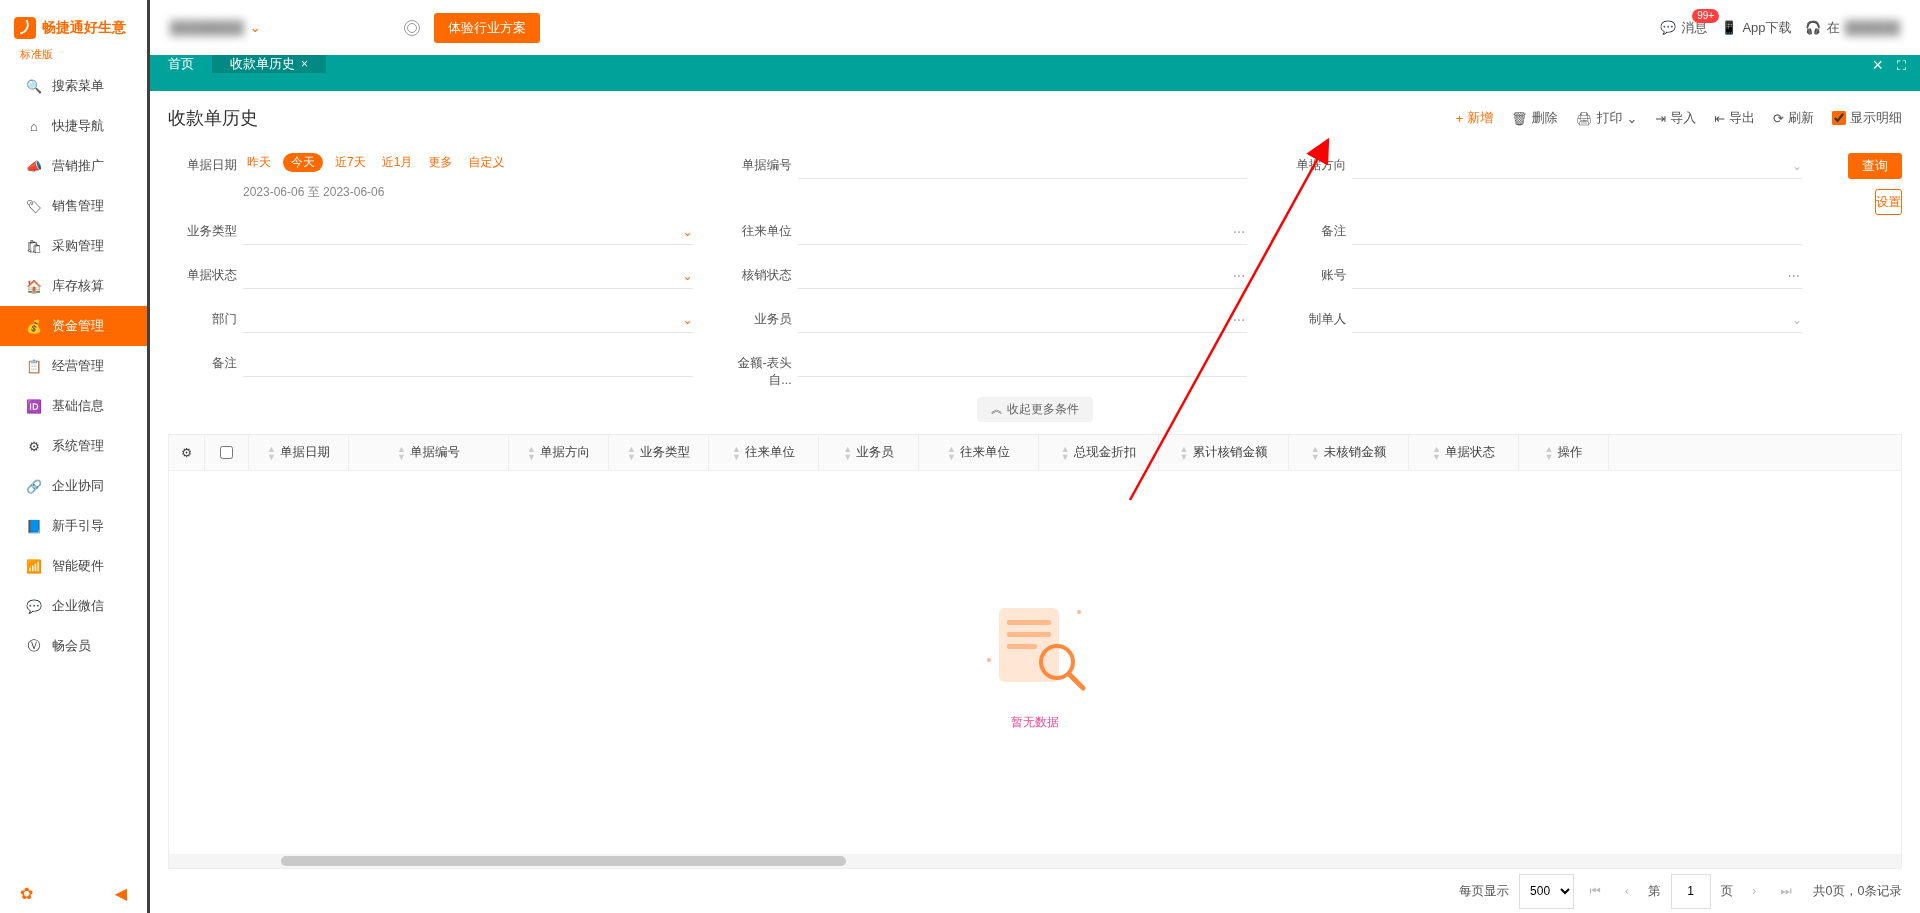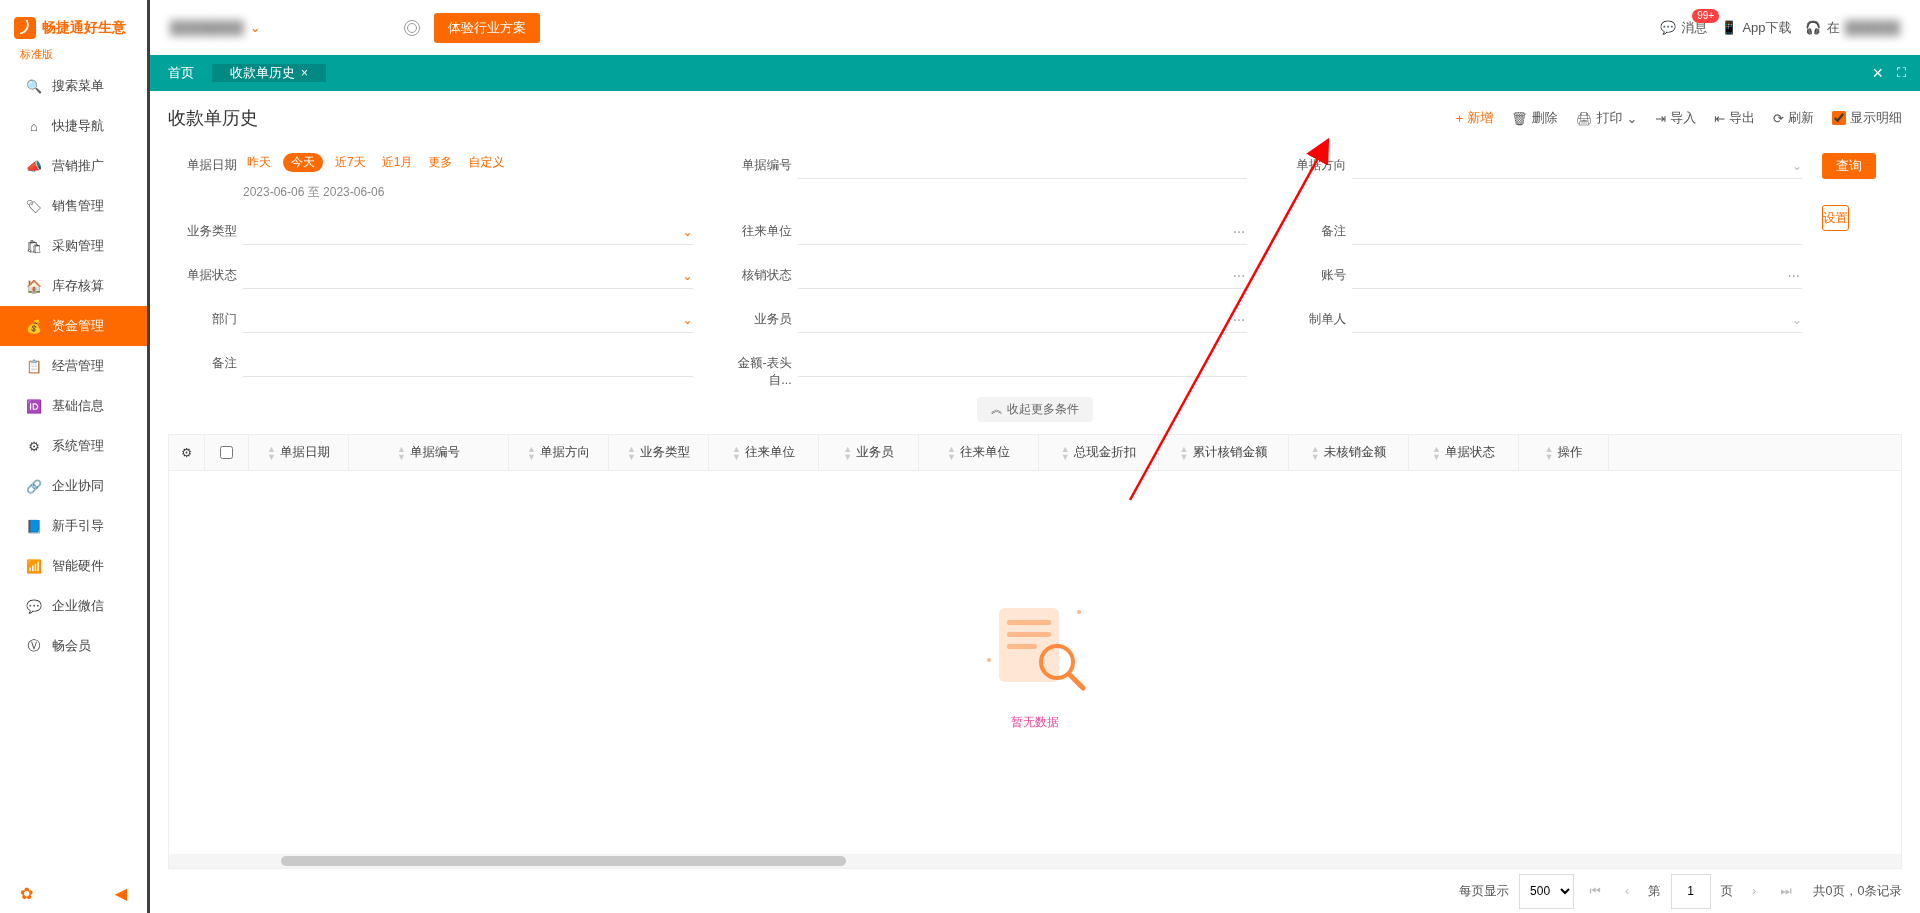--- a/index.html
+++ b/index.html
@@ -25,21 +25,21 @@
   .blur{filter:blur(4px);color:#999;}
   .company-select{display:flex;align-items:center;gap:6px;min-width:220px;}
   .gear-icon{width:16px;height:16px;border:1.5px solid #999;border-radius:50%;position:relative;}
   .gear-icon:before{content:"";position:absolute;inset:2px;border:1.5px solid #999;border-radius:50%;}
   .btn-orange{background:#ff6a00;color:#fff;border:none;border-radius:3px;height:30px;padding:0 14px;font-size:13px;cursor:pointer;}
   .top-spacer{flex:1;}
   .top-link{display:flex;align-items:center;gap:5px;color:#555;cursor:pointer;position:relative;}
   .badge{position:absolute;top:-10px;right:-12px;background:#ff4040;color:#fff;font-size:10px;border-radius:8px;padding:0 5px;line-height:14px;}
 
   
-  .tabbar{height:36px;background:#00a29a;display:flex;align-items:center;}
+  .tabbar{height:36px;background:#00a29a;display:flex;align-items:flex-start;}
   .tab{padding:0 18px;display:flex;align-items:center;color:#fff;font-size:13px;gap:6px;cursor:pointer;}
   .tab.active{background:#008a83;}
   .tab .x{font-size:12px;}
   .tab-right{margin-left:auto;display:flex;align-items:center;gap:14px;padding-right:14px;color:#fff;}
 
   
   .content{flex:1;background:#fff;margin:0;display:flex;flex-direction:column;overflow:hidden;}
   .page-head{display:flex;align-items:center;height:54px;padding:0 18px;}
   .page-title{font-size:18px;color:#333;}
   .toolbar{margin-left:auto;display:flex;align-items:center;gap:18px;font-size:13px;}
@@ -53,21 +53,21 @@
   .filter-row{display:flex;align-items:flex-start;}
   .filter-label{width:75px;text-align:right;color:#555;font-size:12.5px;padding-top:4px;padding-right:6px;flex-shrink:0;}
   .filter-field{flex:1;border-bottom:1px solid #e5e5e5;min-height:26px;display:flex;align-items:center;justify-content:space-between;font-size:12.5px;color:#666;}
   .filter-field .chev{color:#ff6a00;font-size:12px;}
   .filter-field .chev.gray{color:#bbb;}
   .filter-field .dots{color:#999;letter-spacing:2px;}
   .chip{background:#ff6a00;color:#fff;border-radius:10px;padding:1px 8px;font-size:12px;}
   .chip.gray{background:transparent;color:#ff6a00;padding:1px 4px;}
   .date-opts{display:flex;gap:8px;align-items:center;flex-wrap:wrap;}
   .date-sub{width:100%;color:#888;font-size:12px;margin-top:12px;}
-  .filter-side{width:80px;display:flex;flex-direction:column;gap:26px;align-items:flex-start;}
+  .filter-side{width:80px;display:flex;flex-direction:column;gap:10px;align-items:flex-end;}
   .btn-outline{border:1px solid #ff6a00;color:#ff6a00;background:#fff;height:26px;border-radius:3px;font-size:12.5px;cursor:pointer;}
   .collapse-bar{display:flex;justify-content:center;margin:8px 0;}
   .collapse-pill{background:#f3f3f3;border-radius:4px;padding:4px 14px;font-size:12px;color:#666;display:flex;align-items:center;gap:4px;cursor:pointer;}
 
   
   .tablewrap{flex:1;margin:4px 18px 0 18px;border:1px solid #eee;display:flex;flex-direction:column;min-height:0;}
   .thead{display:flex;background:#fafafa;height:36px;align-items:center;border-bottom:1px solid #eee;}
   .th{border-right:1px solid #eee;height:100%;display:flex;align-items:center;justify-content:center;gap:4px;font-size:12.5px;color:#444;flex-shrink:0;}
   .th .sort{color:#ccc;font-size:9px;line-height:8px;display:flex;flex-direction:column;}
   .tbody{flex:1;display:flex;flex-direction:column;align-items:center;justify-content:center;gap:14px;position:relative;}

